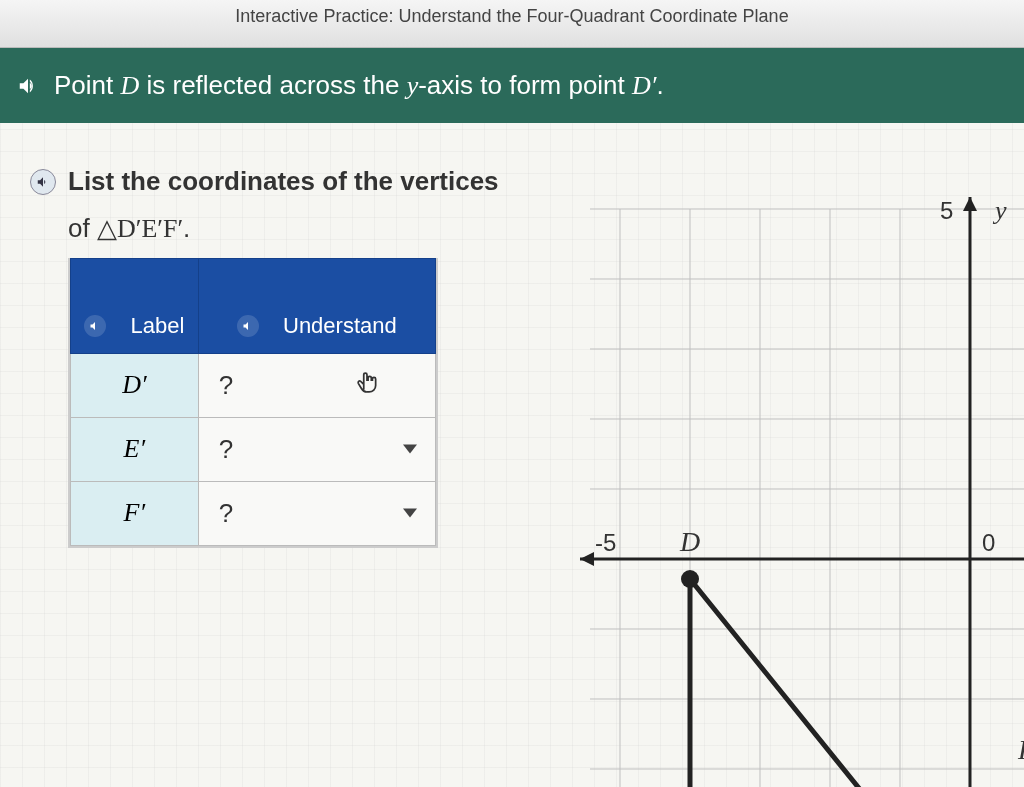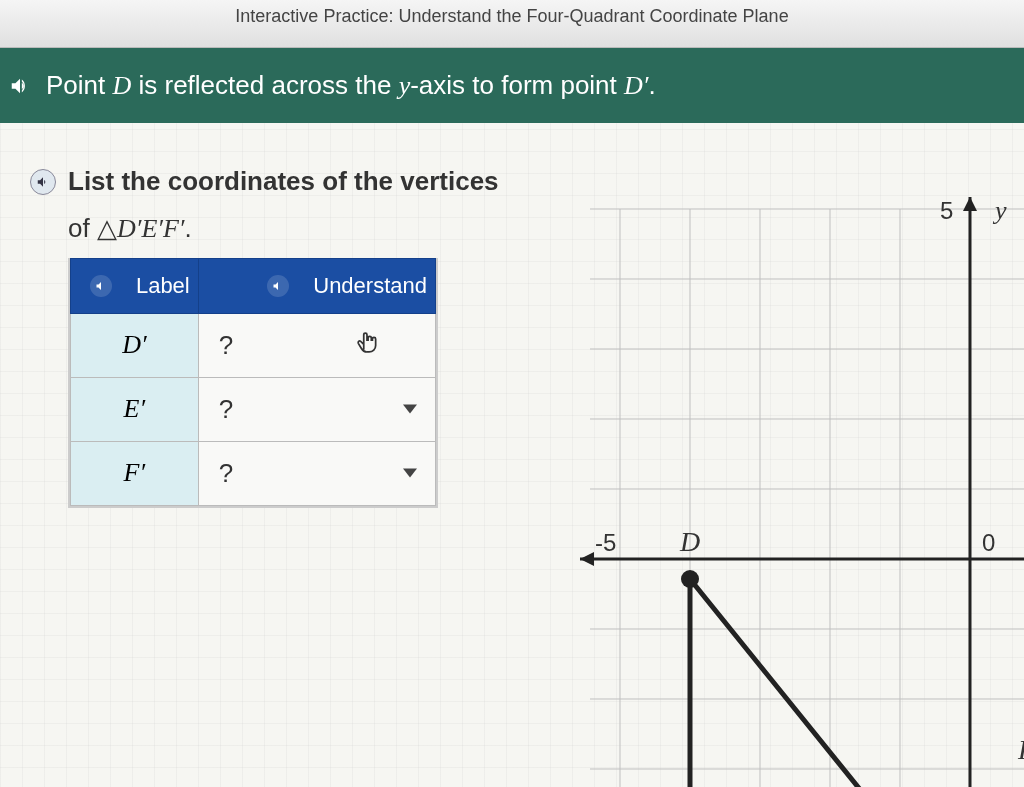--- a/index.html
+++ b/index.html
@@ -15,21 +15,21 @@
     background: linear-gradient(#f5f5f5, #e0e0e0);
     padding: 6px 0 20px 0;
     text-align: center;
     color: #444;
     font-size: 18px;
     border-bottom: 1px solid #bbb;
   }
   .header-banner {
     background: #2b6a5a;
     color: #fff;
-    padding: 22px 8px;
+    padding: 22px 16px;
     display: flex;
     align-items: center;
     gap: 14px;
   }
   .speaker-icon {
     width: 24px; height: 24px;
     display: inline-flex; align-items:center; justify-content:center;
     flex-shrink:0;
   }
   .speaker-icon svg { width: 22px; height: 22px; fill: currentColor; }
@@ -53,33 +53,33 @@
   .instruction-row { display:flex; align-items:flex-start; gap:12px; margin-bottom:14px;margin-top:16px; }
   .instruction-row .speaker-circle {
     width: 26px; height:26px; border-radius:50%;
     background:#e0e8ef; border:1px solid #889;
     display:flex; align-items:center;justify-content:center;
     color:#334; flex-shrink:0; margin-top:4px;
   }
   .instruction-row .speaker-circle svg { width:14px;height:14px;fill:#334; }
   .instruction-text { font-size: 26px; color:#333; font-weight:bold; line-height:1.3;}
   .instruction-sub { font-size: 26px; color:#333; font-weight:400; margin-left:38px; margin-bottom:14px;}
-  .math-it { font-style: italic; font-family:'Times New Roman', serif;}
+  .math-it { font-family:'Times New Roman', serif;}
   .triangle-sym { font-family:'Times New Roman', serif;}
   .table-wrap { margin-left:38px; width: 370px; border:2px solid #ccc; border-top:none; background:#fff; position:relative;}
   table { width:100%; border-collapse: collapse; }
   thead th {
     background:#1b4ea3;
     color:#fff;
     padding:14px 8px;
     font-size:22px;
     font-weight:500;
     border:1px solid #14408a;
   }
-  thead th .hdr-flex { display:flex; align-items:center; justify-content:flex-end; gap:24px;}
+  thead th .hdr-flex { display:flex; align-items:center; justify-content:center; gap:24px;margin-top:40px;}
   .hdr-speaker {
     width:22px;height:22px;border-radius:50%;
     background:rgba(255,255,255,0.15);
     display:flex;align-items:center;justify-content:center;
   }
   .hdr-speaker svg{width:12px;height:12px;fill:#fff;}
   tbody td {
     border:1px solid #bbb;
     padding:16px 10px;
     font-size:26px;

